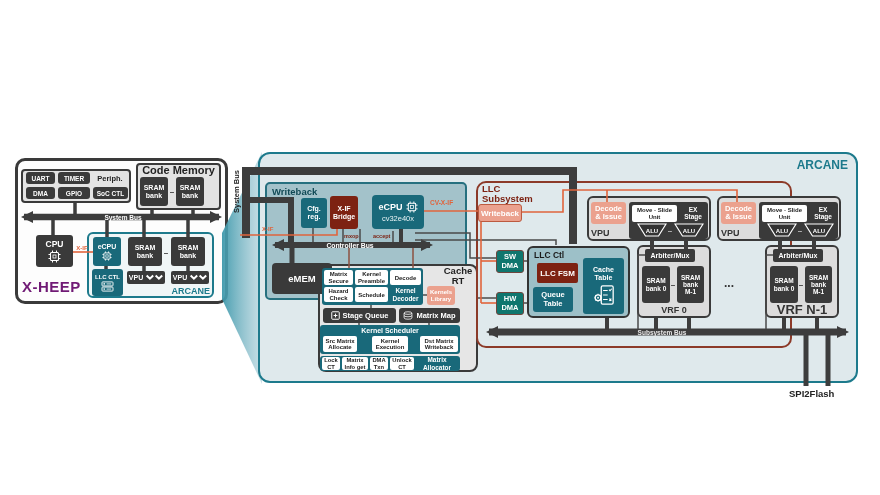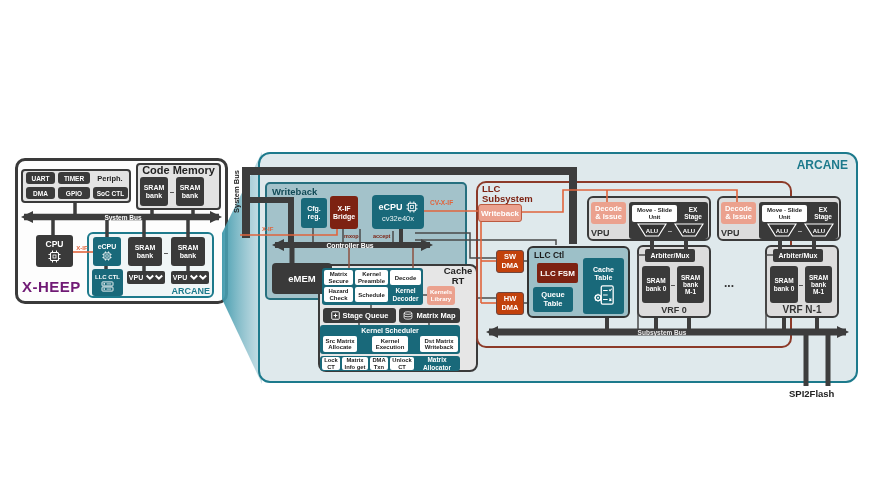--- a/index.html
+++ b/index.html
@@ -6,21 +6,21 @@
   #stage{position:relative;width:880px;height:495px;background:#fff;overflow:hidden;}
   .abs{position:absolute;box-sizing:border-box;}
   .c{display:flex;align-items:center;justify-content:center;text-align:center;}
   .col{display:flex;flex-direction:column;align-items:center;justify-content:center;text-align:center;}
   .lbl{white-space:pre-line;line-height:1.08;}
   .b{font-weight:bold;}
   .dark{background:#3a3a3a;color:#fff;border-radius:3px;}
   .teal{background:#19697a;color:#fff;border-radius:3px;}
   .dred{background:#7d2212;color:#fff;border-radius:3px;}
   .salmon{background:#eba18e;color:#fff;border-radius:3px;}
-  .mauve{background:#c2410c;color:#fff;border:1px solid #6f463e;border-radius:3px;}
+  .mauve{background:#0f766e;color:#fff;border:1px solid #6f463e;border-radius:3px;}
   .wcell{background:#fff;color:#1d1d1d;border-radius:2px;}
   .grayc{background:#dcdcdc;border:2px solid #3a3a3a;border-radius:6px;}
   svg{display:block;}
   .vtxt{writing-mode:vertical-rl;transform:rotate(180deg);}
 </style>
 </head>
 <body>
 
 <div id="stage">
 
@@ -371,18 +371,18 @@
       <text x="15" y="9.5" font-size="6" font-weight="bold" fill="#fff" text-anchor="middle" font-family="Liberation Sans, sans-serif">ALU</text>
     </svg>
 
   <div class="abs c dark b" style="left:773px;top:249px;width:50px;height:13px;font-size:7px;border-radius:2px;">Arbiter/Mux</div>
   <div class="abs c dark b lbl" style="left:770px;top:266px;width:28px;height:37px;font-size:6.5px;">SRAM
 bank 0</div>
   <div class="abs c b" style="left:797px;top:279px;width:8px;height:10px;font-size:8px;color:#222;">–</div>
   <div class="abs c dark b lbl" style="left:805px;top:266px;width:27px;height:37px;font-size:6.5px;">SRAM
 bank
 M-1</div>
-  <div class="abs c b" style="left:776px;top:304px;width:52px;height:11px;font-size:10px;color:#333;">VRF N-1</div>
+  <div class="abs c b" style="left:776px;top:304px;width:52px;height:11px;font-size:13px;color:#333;">VRF N-1</div>
 
   <div class="abs c b" style="left:628px;top:328px;width:68px;height:8px;font-size:6.5px;color:#e8e8e8;">Subsystem Bus</div>
   <div class="abs b" style="left:789px;top:388px;font-size:9.5px;color:#222;">SPI2Flash</div>
 
 </div>
 
 </body></html>

